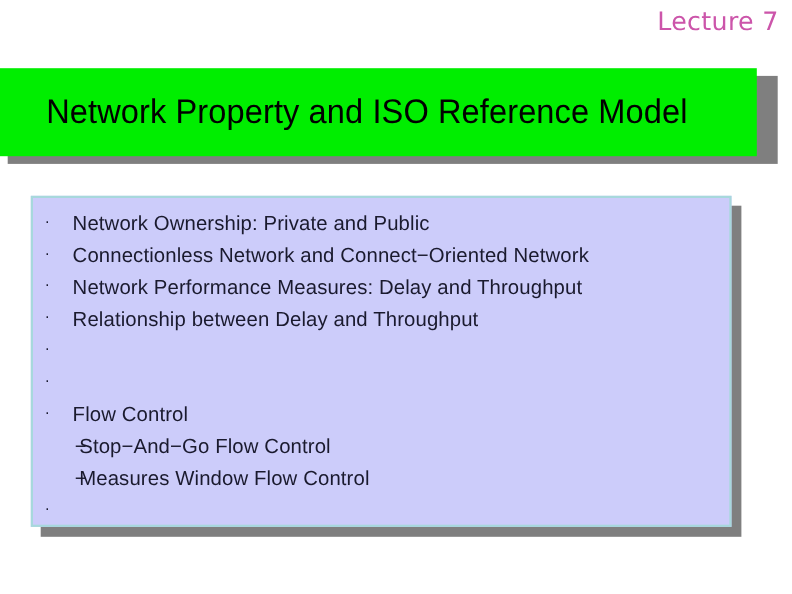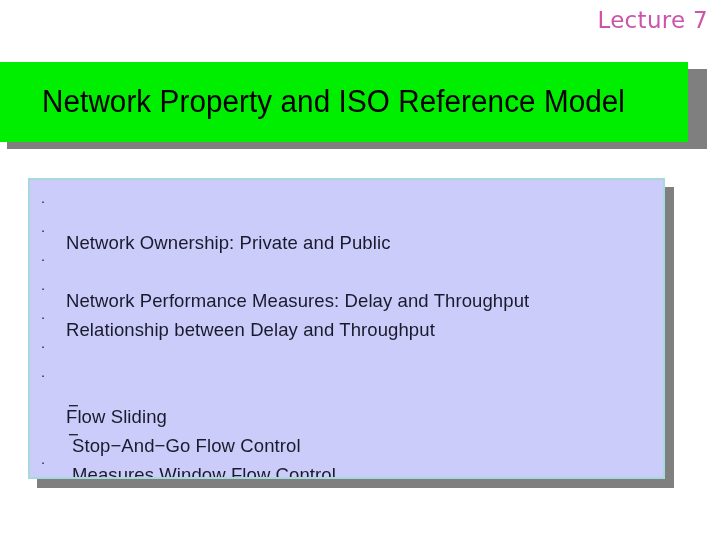--- a/index.html
+++ b/index.html
@@ -141,21 +141,20 @@
     line-height: 29px;
     color: #1a1a2e;
   }
   .bullet-row.level-2 .bullet-marker {
     left: 38px;
     font-family: "Liberation Sans", sans-serif;
     font-size: 18.5px;
   }
   .bullet-text {
     display: inline-block;
-    margin-top: 40px;
   }
 </style>
 </head>
 <body>
 
 <div id="slide" style="background: rgb(255, 255, 255);">
 
   <div id="lecture-label" style="color: rgb(204, 85, 170);">Lecture 7</div>
 
   <div id="title-banner-wrap">
@@ -163,26 +162,26 @@
     <div id="title-banner" style="background: rgb(0, 238, 0);">
       <span id="title-text" style="color: rgb(0, 0, 0);">Network Property and ISO Reference Model</span>
     </div>
   </div>
 
   <div id="content-wrap">
     <div id="content-shadow" style="background: rgb(127, 127, 127);"></div>
     <div id="content-box" style="background: rgb(204, 204, 250); border-color: rgb(167, 216, 220);">
       <ul id="bullet-list">
           <li class="bullet-row level-1"><span class="bullet-marker">·</span><span class="bullet-text">Network Ownership: Private and Public</span></li>
-          <li class="bullet-row level-1"><span class="bullet-marker">·</span></li>
+          <li class="bullet-row level-1"><span class="bullet-marker">·</span><span class="bullet-text">Connectionless Network and Connect−Oriented Network</span></li>
           <li class="bullet-row level-1"><span class="bullet-marker">·</span><span class="bullet-text">Network Performance Measures: Delay and Throughput</span></li>
           <li class="bullet-row level-1"><span class="bullet-marker">·</span><span class="bullet-text">Relationship between Delay and Throughput</span></li>
           <li class="bullet-row level-1"><span class="bullet-marker">·</span></li>
           <li class="bullet-row level-1"><span class="bullet-marker">·</span></li>
-          <li class="bullet-row level-1"><span class="bullet-marker">·</span><span class="bullet-text">Flow Sliding</span></li>
+          <li class="bullet-row level-1"><span class="bullet-marker">·</span><span class="bullet-text">Flow Control</span></li>
           <li class="bullet-row level-2"><span class="bullet-marker">−</span><span class="bullet-text">Stop−And−Go Flow Control</span></li>
           <li class="bullet-row level-2"><span class="bullet-marker">−</span><span class="bullet-text">Measures Window Flow Control</span></li>
           <li class="bullet-row level-1"><span class="bullet-marker">·</span></li>
         </ul>
     </div>
   </div>
 
 </div>
 
 </body></html>

